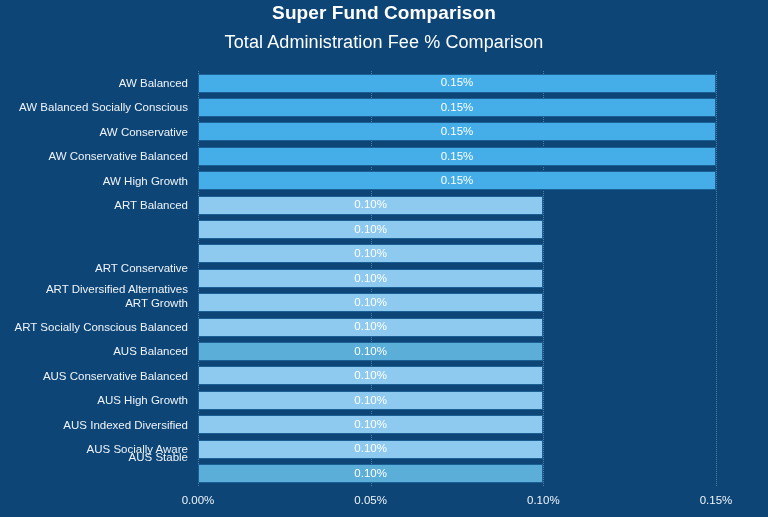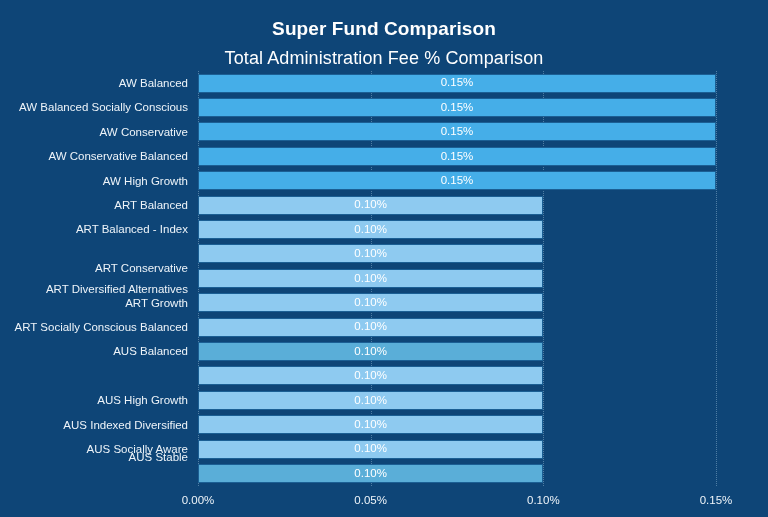--- a/index.html
+++ b/index.html
@@ -29,21 +29,21 @@
     top: 0;
     width: 768px;
     text-align: center;
     color: #ffffff;
   }
   .chart-title {
     font-size: 19px;
     font-weight: bold;
     line-height: 26px;
     letter-spacing: 0.1px;
-    margin-top: 16px;
+    margin-top: 0;
   }
   .chart-subtitle {
     font-size: 18px;
     font-weight: normal;
     line-height: 26px;
     letter-spacing: 0.1px;
     margin-top: 3px;
   }
 
   
@@ -154,26 +154,26 @@
     <div class="chart-subtitle">Total Administration Fee % Comparison</div>
   </div>
 
   <div class="ylabels" id="ylabels">
       <div class="ylabel" style="top: 0px;">AW Balanced</div>
       <div class="ylabel" style="top: 24.4px;">AW Balanced Socially Conscious</div>
       <div class="ylabel" style="top: 48.8px;">AW Conservative</div>
       <div class="ylabel" style="top: 97.6px;">AW High Growth</div>
       <div class="ylabel" style="top: 73.2px;">AW Conservative Balanced</div>
       <div class="ylabel" style="top: 122px;">ART Balanced</div>
-      <div class="ylabel" style="top: 146.4px;">ART Balanced - Index</div>
       <div class="ylabel" style="top: 185px;">ART Conservative</div>
       <div class="ylabel" style="top: 206px;">ART Diversified Alternatives</div>
       <div class="ylabel" style="top: 219.6px;">ART Growth</div>
       <div class="ylabel" style="top: 244px;">ART Socially Conscious Balanced</div>
       <div class="ylabel" style="top: 268.4px;">AUS Balanced</div>
+      <div class="ylabel" style="top: 292.8px;">AUS Conservative Balanced</div>
       <div class="ylabel" style="top: 317.2px; padding-left: 22px;">AUS High Growth</div>
       <div class="ylabel" style="top: 341.6px;">AUS Indexed Diversified</div>
       <div class="ylabel" style="top: 366px;">AUS Socially Aware</div>
       <div class="ylabel" style="top: 374px;">AUS Stable</div>
     </div>
 
   <div class="plot">
     <div class="gridlines" id="gridlines">
         <div class="gridline" style="left: 0px;"></div>
         <div class="gridline" style="left: 172.667px;"></div>

